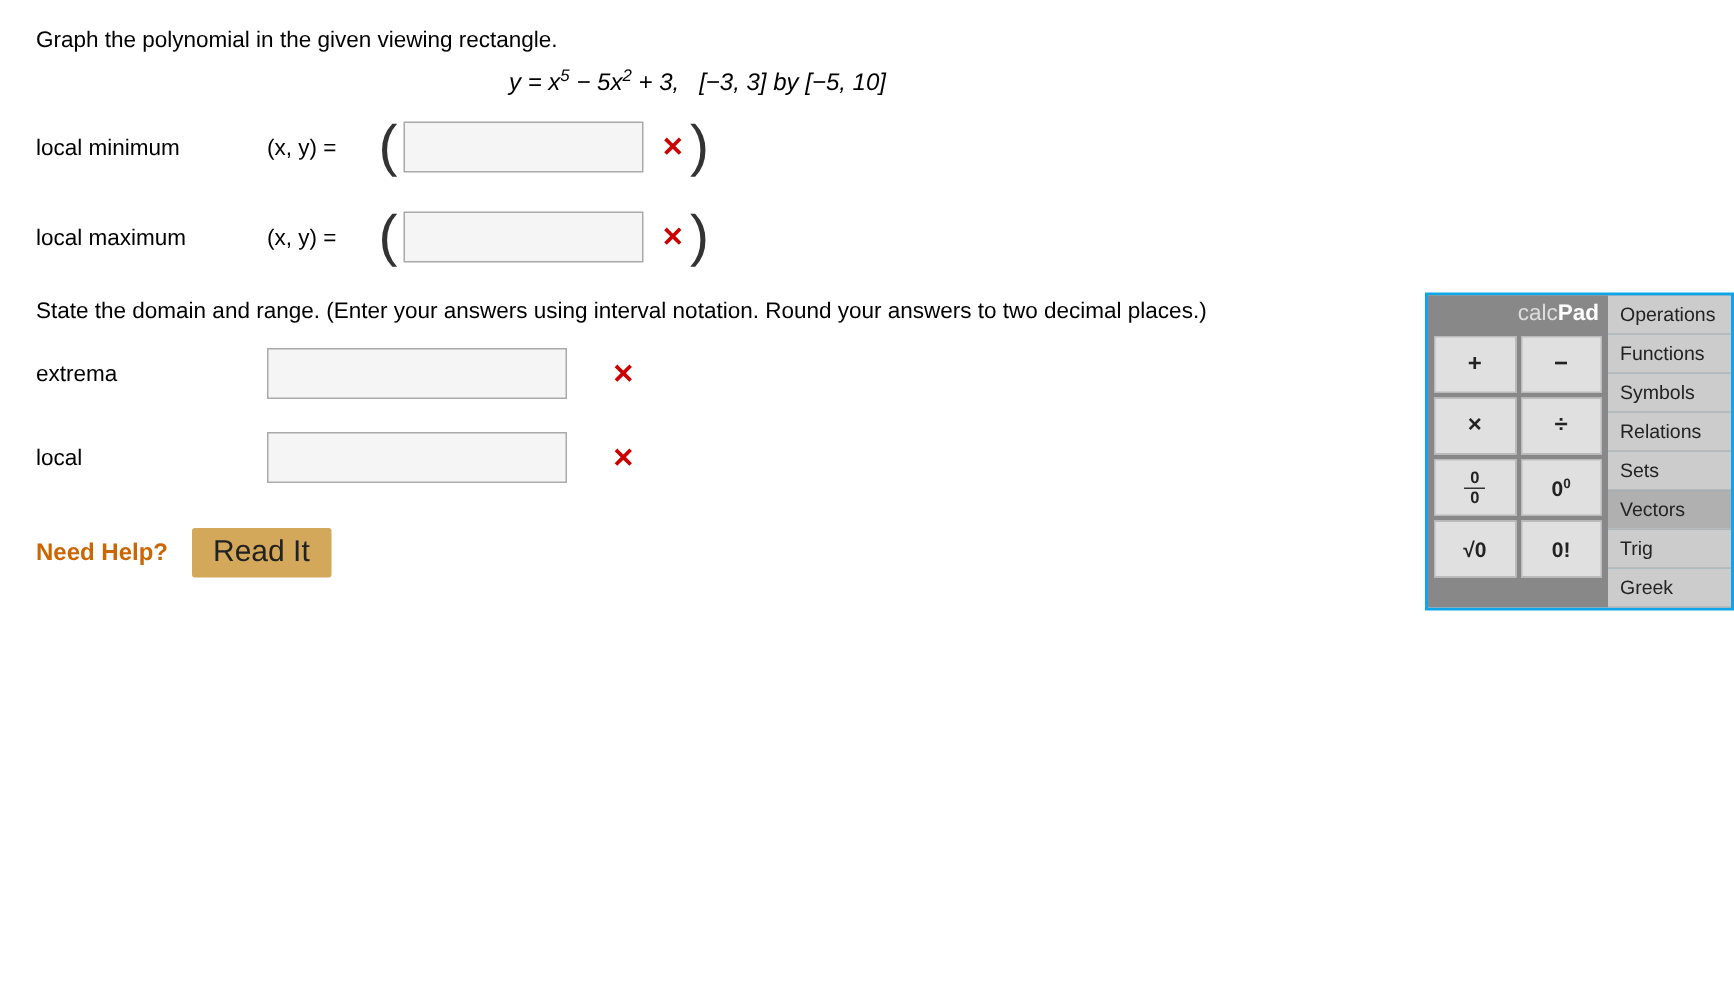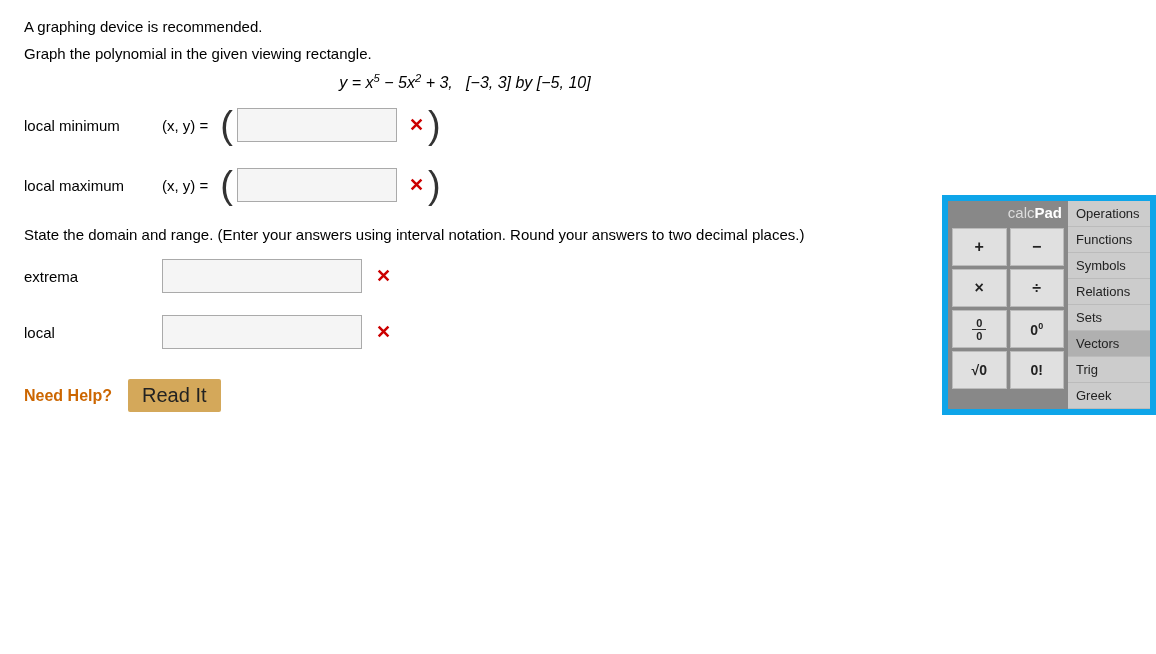--- a/index.html
+++ b/index.html
@@ -33,21 +33,21 @@
 
     .find-text {
       font-size: 15px;
       margin-bottom: 18px;
     }
 
     .input-row {
       display: flex;
       align-items: center;
       margin-bottom: 22px;
-      gap: 8px;
+      gap: 24px;
     }
 
     .row-label {
       font-size: 15px;
       min-width: 130px;
     }
 
     .eq-part {
       font-size: 15px;
       margin-right: 4px;
@@ -131,21 +131,21 @@
       cursor: pointer;
       border-radius: 2px;
     }
 
     .calc-container {
       position: absolute;
       right: 0;
       top: 195px;
       display: flex;
       flex-direction: row;
-      border: 6px solid #0ea5e9;
+      border: 2px solid #0ea5e9;
     }
 
     .calc-main {
       background: #888;
       width: 120px;
       padding: 0;
     }
 
     .calc-main-title {
       text-align: right;
@@ -208,21 +208,20 @@
     sup {
       font-size: 0.7em;
       vertical-align: super;
     }
   </style>
 </head>
 <body>
 
 <div class="main-content">
 
-  <p class="intro-text">A graphing device is recommended.</p>
 
   <p class="intro-text">Graph the polynomial in the given viewing rectangle.</p>
 
   <div class="equation-line">
     <em>y</em> = <em>x</em><sup>5</sup> − 5<em>x</em><sup>2</sup> + 3,&nbsp;&nbsp;&nbsp;[−3, 3] by [−5, 10]
   </div>
 
 
   <div class="input-row">
     <span class="row-label">local minimum</span>

